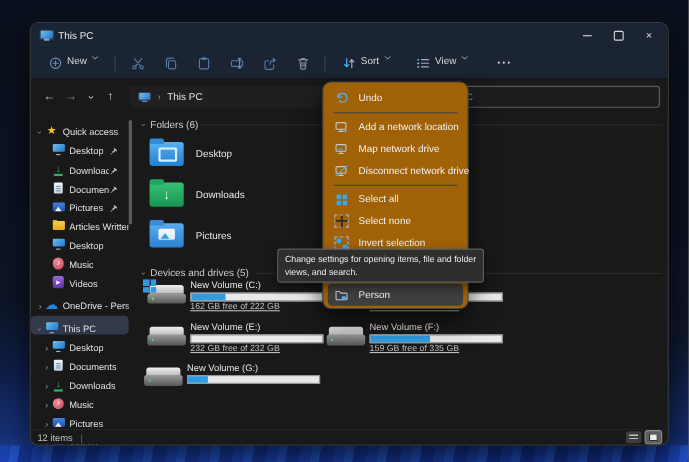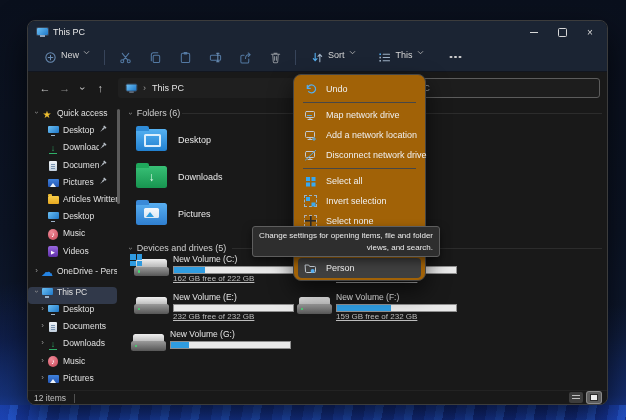--- a/index.html
+++ b/index.html
@@ -52,21 +52,21 @@
   .nav-chevdn { font-size:10px; color:#c9c9c9; width:16px; text-align:center; }
   .addressbar { display:flex; align-items:center; gap:6px; height:20px; margin-left:8px;
     width:238px; background:#1f1f1f; border-radius:3px; padding:0 8px; font-size:9px; color:#e4e4e4; }
   .crumb-sep { color:#9a9a9a; font-size:9px; }
   .searchbox { margin-left:8px; width:241px; height:20px; background:#1d1d1d;
     border:1px solid #5c5c5c; border-radius:3px; color:#cccccc; font-size:8.5px; padding:0 8px;
     font-family:"Liberation Sans","DejaVu Sans",sans-serif; }
   .searchbox::placeholder { color:#9a9a9a; }
   .sidebar { position:absolute; left:0; top:83px; width:94px; bottom:14px; }
   .side-list { position:absolute; left:0; top:4px; right:0; }
-  .srow { display:flex; align-items:flex-start; height:17.2px; font-size:8.5px; color:#e0e0e0;
+  .srow { display:flex; align-items:flex-end; height:17.2px; font-size:8.5px; color:#e0e0e0;
     padding-left:4px; margin-right:5px; border-radius:4px; }
   .srow .chev { width:9px; color:#9a9a9a; font-size:8px; flex:0 0 auto; text-align:center; }
   .chev-r::before { content:"›"; }
   .chev-d::before { content:"›"; display:inline-block; transform:rotate(90deg); }
   .srow .lbl { margin-left:4px; white-space:nowrap; overflow:hidden; }
   .srow.d1 { padding-left:19px; }
   .srow.d1c { padding-left:10px; }
   .srow.gap3 { margin-top:3px; } .srow.gap4 { margin-top:4px; }
   .srow.selected { background:#31394a; }
   .pin { margin-left:auto; margin-right:10px; flex:0 0 auto; display:flex; }
@@ -165,21 +165,21 @@
   .mi-selnone::after { content:""; position:absolute; inset:1px;
     background:linear-gradient(#2b2b2b,#2b2b2b) center/1.6px 100% no-repeat,
                linear-gradient(#2b2b2b,#2b2b2b) center/100% 1.6px no-repeat; }
   .mi-inv::before { content:""; width:10.5px; height:10.5px; border:1px dashed #9ab4c8; }
   .mi-inv::after { content:""; position:absolute; top:2px; left:2px; width:4px; height:4px;
     background:#38a8f0; box-shadow:5.5px 5.5px #38a8f0; }
 
   
   .tooltip { position:absolute; left:252px; top:226px; width:188px; background:#2e2e2e;
     border:1px solid #5e5e5e; border-radius:3px; padding:3px 6px; font-size:8px; line-height:1.45;
-    color:#ececec; z-index:50; box-shadow:0 4px 10px rgba(0,0,0,.5);text-align:right; }
+    color:#ececec; z-index:50; box-shadow:0 4px 10px rgba(0,0,0,.5); }
 </style>
 </head>
 <body>
 
 <div class="window">
 
   <div class="titlebar">
     <div class="win-title">
       <span class="i-pc"></span>
       <span>This PC</span>
@@ -259,21 +259,21 @@
     </div>
     <div class="cmd-btn" style="margin-left:12px;">
       <span class="cmd-ic">
         <svg width="13" height="13" viewBox="0 0 14 14" fill="none" stroke-width="1.1" stroke-linecap="round">
             <path d="M5.5 3.5 h7 M5.5 7 h7 M5.5 10.5 h7" stroke="#9fb0c4"></path>
             <rect x="1.5" y="2.7" width="1.7" height="1.7" fill="#54aef0" stroke="none"></rect>
             <rect x="1.5" y="6.2" width="1.7" height="1.7" fill="#9fb0c4" stroke="none"></rect>
             <rect x="1.5" y="9.7" width="1.7" height="1.7" fill="#9fb0c4" stroke="none"></rect>
           </svg>
       </span>
-      <span>This</span>
+      <span>View</span>
       <svg class="chev-s" viewBox="0 0 8 6" fill="none" stroke="#b8b8b8" stroke-width="1">
           <path d="M1 1.5 l3 3 3-3"></path>
         </svg>
     </div>
     <div class="cmd-btn" style="margin-left:14px;">
       <span class="dots3"></span>
     </div>
   </div>
 
   <div class="navrow">
@@ -487,21 +487,21 @@
     </div>
 
     <div class="dtile" style="left:210px; top:187.5px;">
       <span class="drv-ic">
           <span class="led"></span>
         </span>
       <div class="dname">New Volume (F:)</div>
       <div class="dbar">
           <div class="dfill" style="width: 45%;"></div>
         </div>
-      <div class="dfree">159 GB free of 232 GB</div>
+      <div class="dfree">159 GB free of 335 GB</div>
     </div>
   </div>
 
   <div class="statusbar">
     <span>12 items</span>
     <span class="sb-div">|</span>
     <div class="sb-views">
       <span class="sbv sbv-lines"></span>
       <span class="sbv sbv-thumb"></span>
     </div>
@@ -517,57 +517,57 @@
         </svg>
     </span>
     <span>Undo</span>
   </div>
   <div class="msep"></div>
   <div class="mrow">
     <span class="mi">
       <svg width="13" height="13" viewBox="0 0 13 13" fill="none" stroke="#c2c9d1" stroke-width="1" stroke-linecap="round">
           <rect x="1.5" y="2.5" width="9" height="6" rx="1"></rect>
           <path d="M4 10.5 h4 M6 8.5 v2"></path>
-          <path d="M3.5 6.5 h4" stroke="#54aef0"></path>
+          <path d="M10 8.5 v3 M8.5 10 h3" stroke="#54aef0"></path>
         </svg>
     </span>
-    <span>Map network drive</span>
+    <span>Add a network location</span>
   </div>
   <div class="mrow">
     <span class="mi">
       <svg width="13" height="13" viewBox="0 0 13 13" fill="none" stroke="#c2c9d1" stroke-width="1" stroke-linecap="round">
           <rect x="1.5" y="2.5" width="9" height="6" rx="1"></rect>
           <path d="M4 10.5 h4 M6 8.5 v2"></path>
-          <path d="M10 8.5 v3 M8.5 10 h3" stroke="#54aef0"></path>
+          <path d="M3.5 6.5 h4" stroke="#54aef0"></path>
         </svg>
     </span>
-    <span>Add a network location</span>
+    <span>Map network drive</span>
   </div>
   <div class="mrow">
     <span class="mi">
       <svg width="13" height="13" viewBox="0 0 13 13" fill="none" stroke="#c2c9d1" stroke-width="1" stroke-linecap="round">
           <rect x="1.5" y="2.5" width="9" height="6" rx="1"></rect>
           <path d="M4 10.5 h4 M6 8.5 v2"></path>
           <path d="M1.5 11 L11.5 1.5" stroke="#54aef0"></path>
         </svg>
     </span>
     <span>Disconnect network drive</span>
   </div>
   <div class="msep"></div>
   <div class="mrow">
     <span class="mi mi-selall"></span>
     <span>Select all</span>
   </div>
   <div class="mrow">
+    <span class="mi mi-selnone"></span>
+    <span>Select none</span>
+  </div>
+  <div class="mrow">
     <span class="mi mi-inv"></span>
     <span>Invert selection</span>
-  </div>
-  <div class="mrow">
-    <span class="mi mi-selnone"></span>
-    <span>Select none</span>
   </div>
   <div class="msep"></div>
   <div class="mgap"></div>
   <div class="mrow hover">
     <span class="mi">
       <svg width="13" height="13" viewBox="0 0 13 13" fill="none" stroke="#c2c9d1" stroke-width="1" stroke-linecap="round">
           <path d="M1.5 3 h3.2 l1 1.5 h4.8 a1 1 0 0 1 1 1 v4 a1 1 0 0 1 -1 1 h-8 a1 1 0 0 1 -1 -1 z"></path>
           <circle cx="8.6" cy="9" r="2" fill="#54aef0" stroke="none"></circle>
         </svg>
     </span>

